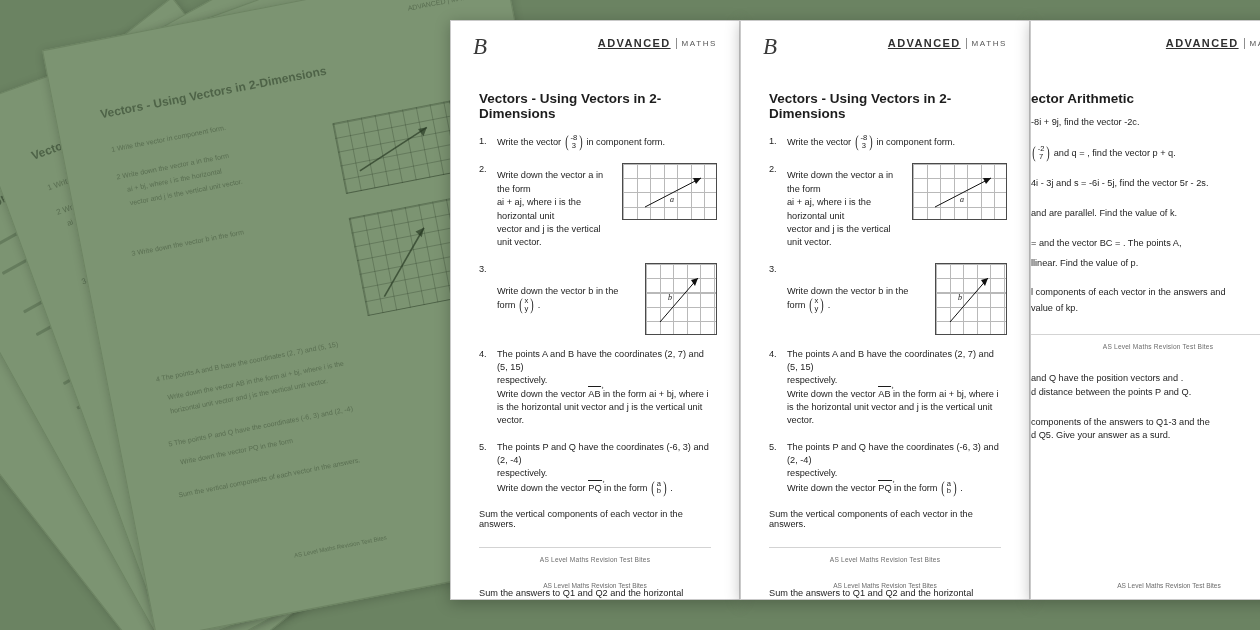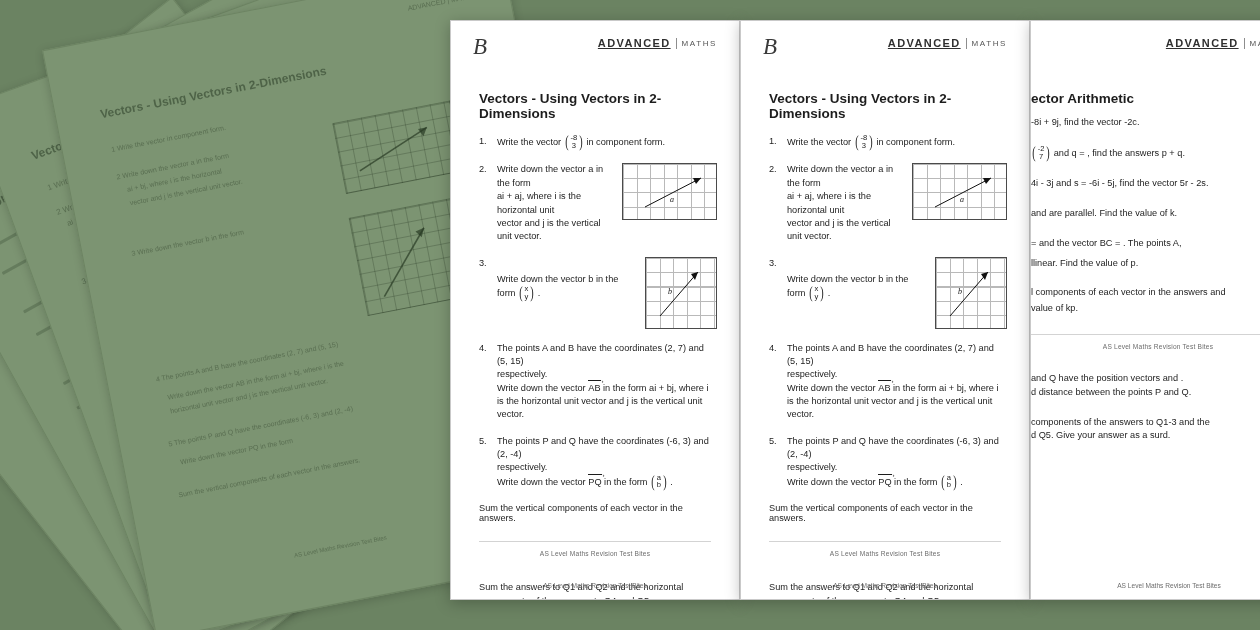--- a/index.html
+++ b/index.html
@@ -91,21 +91,21 @@
     position: relative;
     padding-left: 18px;
     margin-bottom: 13px;
     font-size: 9.2px;
     line-height: 1.45;
     color: #1c1c1c;
   }
   ol.qlist > li .num { position: absolute; left: 0; top: 0; }
 
   .qrow { display: flex; align-items: flex-start; justify-content: space-between; gap: 10px; }
-  .qtext { flex: 1 1 auto; max-width: 330px; }
+  .qtext { flex: 1 1 auto; max-width: 330px; margin-top: 6px; }
 
   
   .vec {
     display: inline-flex; align-items: center; vertical-align: middle;
     position: relative; top: -1px;
   }
   .vec .par { font-size: 17px; line-height: 9px; color: #1c1c1c; font-family: "Liberation Serif", serif; transform: scaleX(0.6); }
   .vec .nums { display: inline-flex; flex-direction: column; align-items: center; line-height: 1.02; font-size: 7.6px; padding: 0 1px; }
 
   .ovl { position: relative; display: inline-block; }
@@ -471,21 +471,21 @@
       <li>-8i + 9j, find the vector -2c.</li>
       <li>
         <span class="vec">
           <span class="par">(</span>
             <span class="nums">
               <span>-2</span>
               <span>7</span>
             </span>
             <span class="par">)</span>
         </span>
-        <span>and q =          , find the answers p + q.</span>
+        <span>and q =          , find the vector p + q.</span>
       </li>
       <li>4i - 3j and s = -6i - 5j, find the vector 5r - 2s.</li>
       <li>and          are parallel. Find the value of k.</li>
       <li>=          and the vector BC =          . The points A,</li>
       <li style="margin-top:-10px;">llinear. Find the value of p.</li>
       <li style="margin-bottom:2px;">l components of each vector in the answers and</li>
       <li>value of kp.</li>
     </ul>
 
     <div class="hr" style="margin-left:0; margin-right:12px;"></div>

